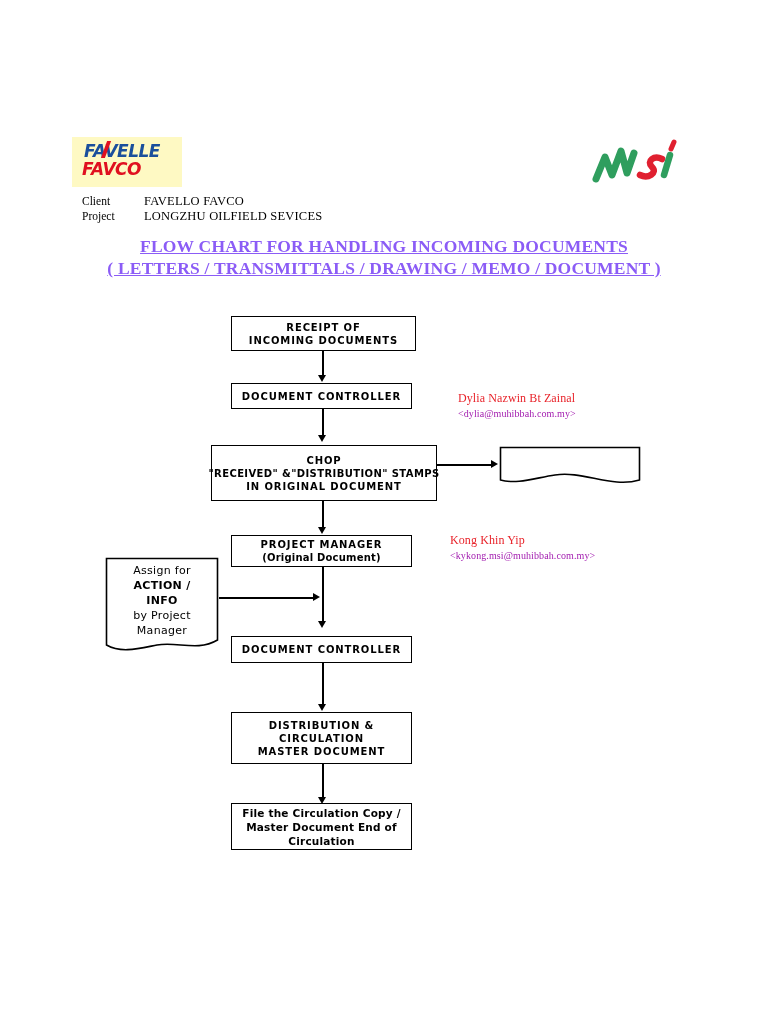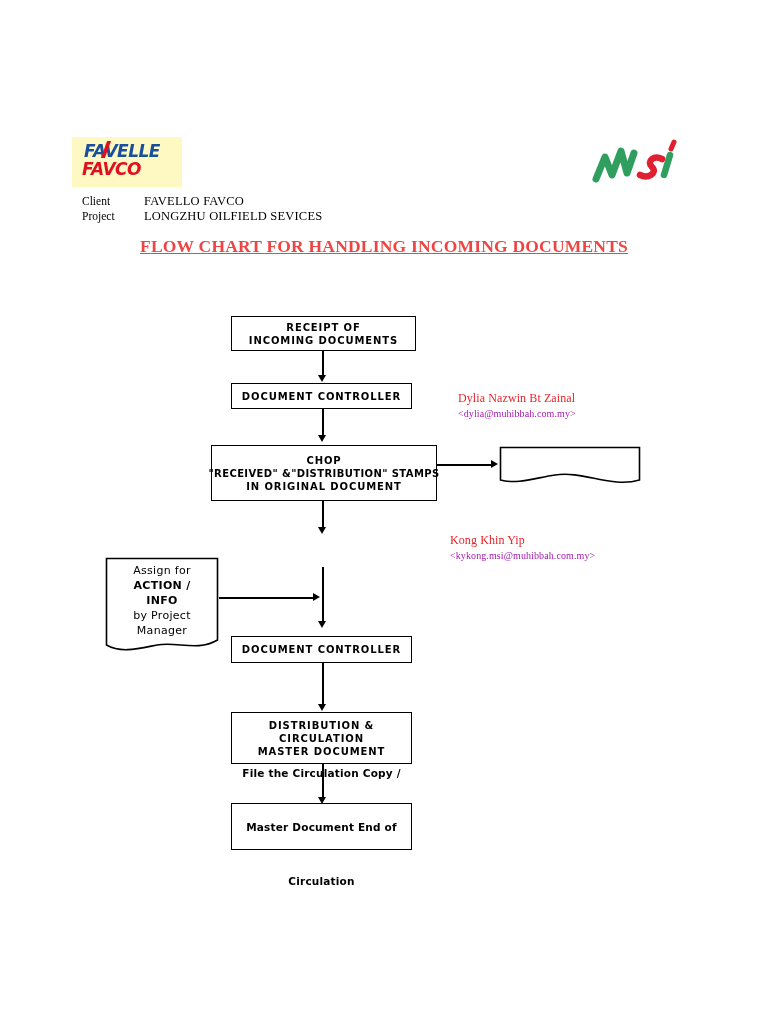--- a/index.html
+++ b/index.html
@@ -89,21 +89,21 @@
   .title-block {
     position: absolute;
     left: 0;
     top: 236px;
     width: 768px;
     text-align: center;
     font-family: "Liberation Serif", serif;
     font-weight: bold;
     font-size: 17.5px;
     line-height: 21px;
-    color: #ef4444;
+    color: #8b5cf6;
   }
   .title-block .tl {
     display: inline-block;
     text-decoration: underline;
     letter-spacing: 0.2px;
   }
   .title-line2 { margin-top: 1px; }
 
   
   .fbox {
@@ -207,20 +207,23 @@
     <div class="meta-row">
       <span class="meta-key">Project</span>
       <span class="meta-val">LONGZHU OILFIELD SEVICES</span>
     </div>
   </div>
 
   <div class="title-block">
     <div>
       <span class="tl">FLOW CHART FOR HANDLING INCOMING DOCUMENTS</span>
     </div>
+    <div class="title-line2">
+      <span class="tl">( LETTERS / TRANSMITTALS / DRAWING / MEMO / DOCUMENT )</span>
+    </div>
   </div>
 
   <div class="fbox" style="left:231px; top:316px; width:185px; height:35px;">
     <span class="ln">RECEIPT OF</span>
     <span class="ln">INCOMING DOCUMENTS</span>
   </div>
 
   <div class="conn vline" style="left:322px; top:351px; height:27px;"></div>
   <div class="arrowhead-down" style="left:318.3px; top:375px;"></div>
 
@@ -242,20 +245,24 @@
 
   <div class="docshape" style="left:499px; top:446px; width:142px; height:42px;">
     <svg width="142" height="42" viewBox="0 0 142 42">
       <path d="M1.5 1.5 H140.5 V34 C113 42.5, 84 24.5, 56 29 C36 32, 18 38.5, 1.5 34 Z" fill="#ffffff" stroke="#000000" stroke-width="1.6"></path>
     </svg>
   </div>
 
   <div class="conn vline" style="left:322px; top:501px; height:28px;"></div>
   <div class="arrowhead-down" style="left:318.3px; top:527px;"></div>
 
+  <div class="fbox" style="left:231px; top:535px; width:181px; height:32px;">
+    <span class="ln">PROJECT MANAGER</span>
+    <span class="ln" style="letter-spacing:0.2px;">(Original Document)</span>
+  </div>
 
   <div class="docshape" style="left:105px; top:557px; width:114px; height:98px;">
     <svg width="114" height="98" viewBox="0 0 114 98">
       <path d="M1.5 1.5 H112.5 V83 C92 95, 72 84, 52 88 C34 91.5, 16 96.5, 1.5 88 Z" fill="#ffffff" stroke="#000000" stroke-width="1.6"></path>
     </svg>
     <div class="dtext" style="top:6px; font-size:11px; line-height:15px; letter-spacing:0.3px;">
       <div>Assign for</div>
       <div style="font-weight:bold;">ACTION /</div>
       <div style="font-weight:bold;">INFO</div>
       <div>by Project</div>
@@ -278,21 +285,21 @@
 
   <div class="fbox" style="left:231px; top:712px; width:181px; height:52px;">
     <span class="ln">DISTRIBUTION &amp;</span>
     <span class="ln">CIRCULATION</span>
     <span class="ln">MASTER DOCUMENT</span>
   </div>
 
   <div class="conn vline" style="left:322px; top:764px; height:36px;"></div>
   <div class="arrowhead-down" style="left:318.3px; top:797px;"></div>
 
-  <div class="fbox" style="left:231px; top:803px; width:181px; height:47px; letter-spacing:0.2px; font-size:10.5px; line-height:14px;gap:40px;">
+  <div class="fbox" style="left:231px; top:803px; width:181px; height:47px; letter-spacing:0.2px; font-size:10.5px; line-height:14px;">
     <span class="ln">File the Circulation Copy /</span>
     <span class="ln">Master Document End of</span>
     <span class="ln">Circulation</span>
   </div>
 
   <div class="annot" style="left:458px; top:391px;">
     <div class="a-name">Dylia Nazwin Bt Zainal</div>
     <div class="a-mail">&lt;dylia@muhibbah.com.my&gt;</div>
   </div>
 

